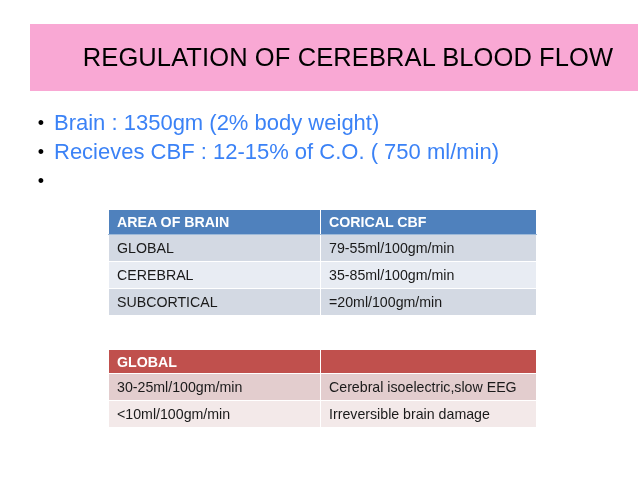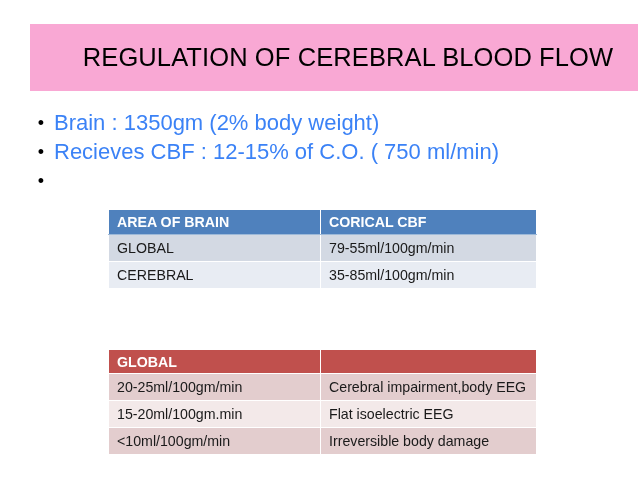--- a/index.html
+++ b/index.html
@@ -149,41 +149,41 @@
   </thead>
   <tbody>
     <tr>
       <td>GLOBAL</td>
       <td>79-55ml/100gm/min</td>
     </tr>
     <tr>
       <td>CEREBRAL</td>
       <td>35-85ml/100gm/min</td>
     </tr>
+    <tr>
+      <td>SUBCORTICAL</td>
+      <td>=20ml/100gm/min</td>
+    </tr>
   </tbody>
 </table>
 
 <table class="data-table" id="table-global">
   <colgroup>
       <col class="col-left">
       <col class="col-right">
     </colgroup>
   <thead>
     <tr>
       <th>GLOBAL</th>
       <th></th>
     </tr>
   </thead>
   <tbody>
     <tr>
-      <td>20-25ml/100gm/min</td>
-      <td>Cerebral impairment,body EEG</td>
-    </tr>
-    <tr>
-      <td>15-20ml/100gm.min</td>
-      <td>Flat isoelectric EEG</td>
+      <td>30-25ml/100gm/min</td>
+      <td>Cerebral isoelectric,slow EEG</td>
     </tr>
     <tr>
       <td>&lt;10ml/100gm/min</td>
-      <td>Irreversible body damage</td>
+      <td>Irreversible brain damage</td>
     </tr>
   </tbody>
 </table>
 
 </body></html>

